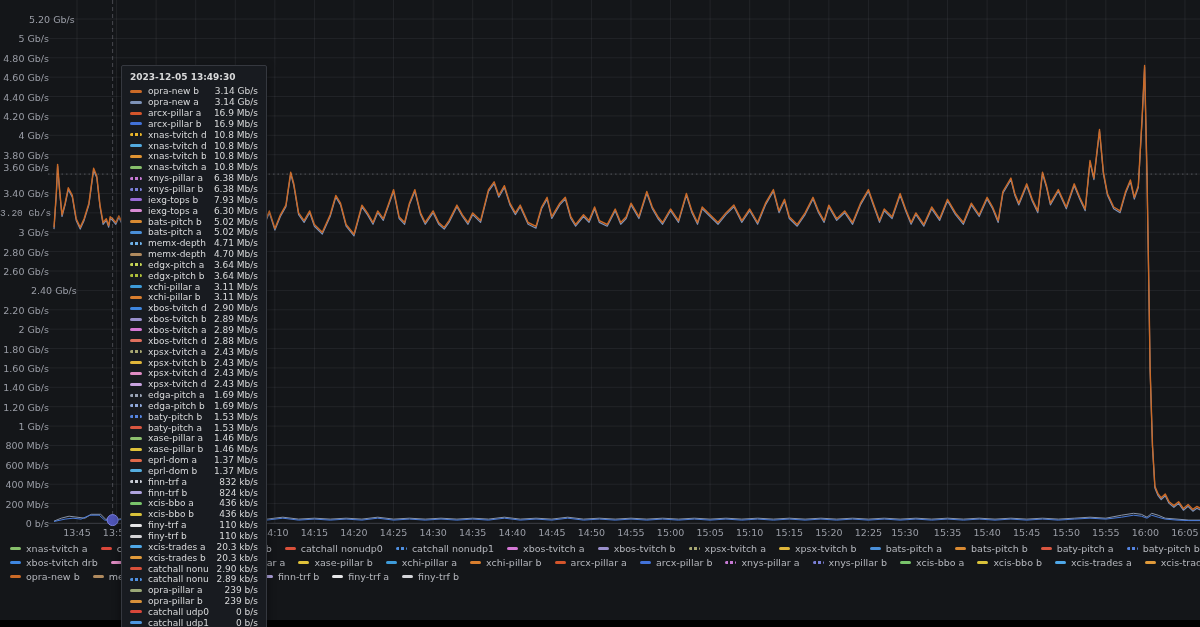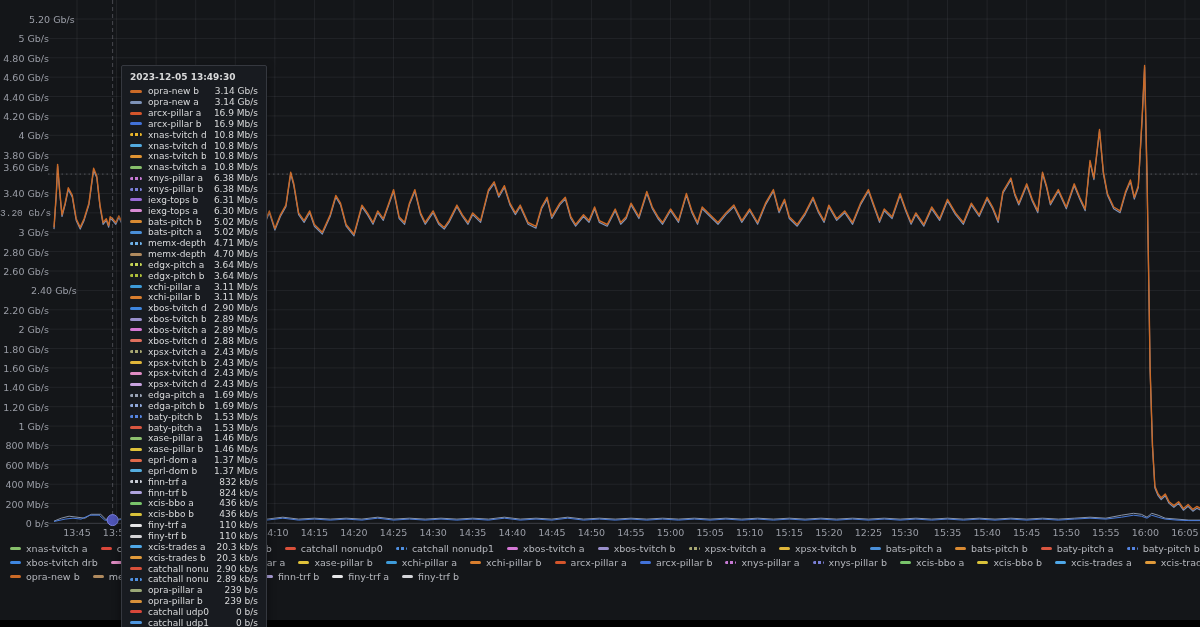--- a/index.html
+++ b/index.html
@@ -200,21 +200,21 @@
           <span class="tt-val">6.38 Mb/s</span>
         </div>
         <div class="tt-row">
           <span class="sw" style="background: repeating-linear-gradient(90deg, rgb(122, 127, 214) 0px, rgb(122, 127, 214) 3px, transparent 3px, transparent 5px);"></span>
           <span class="tt-name">xnys-pillar b</span>
           <span class="tt-val">6.38 Mb/s</span>
         </div>
         <div class="tt-row">
           <span class="sw" style="background: rgb(154, 108, 214);"></span>
           <span class="tt-name">iexg-tops b</span>
-          <span class="tt-val">6.31 Mb/s</span>
+          <span class="tt-val">7.93 Mb/s</span>
         </div>
         <div class="tt-row">
           <span class="sw" style="background: rgb(217, 139, 212);"></span>
           <span class="tt-name">iexg-tops a</span>
           <span class="tt-val">6.30 Mb/s</span>
         </div>
         <div class="tt-row">
           <span class="sw" style="background: rgb(217, 138, 50);"></span>
           <span class="tt-name">bats-pitch b</span>
           <span class="tt-val">5.02 Mb/s</span>

